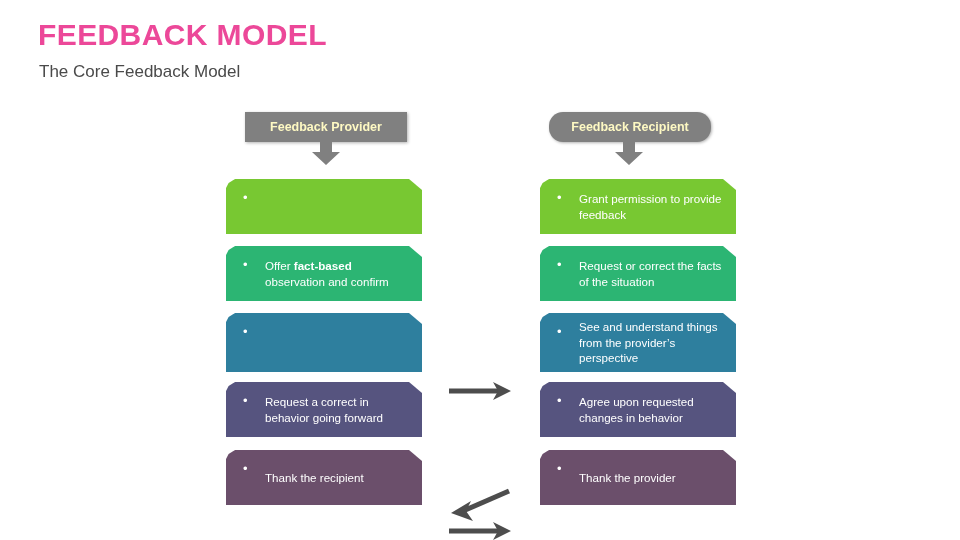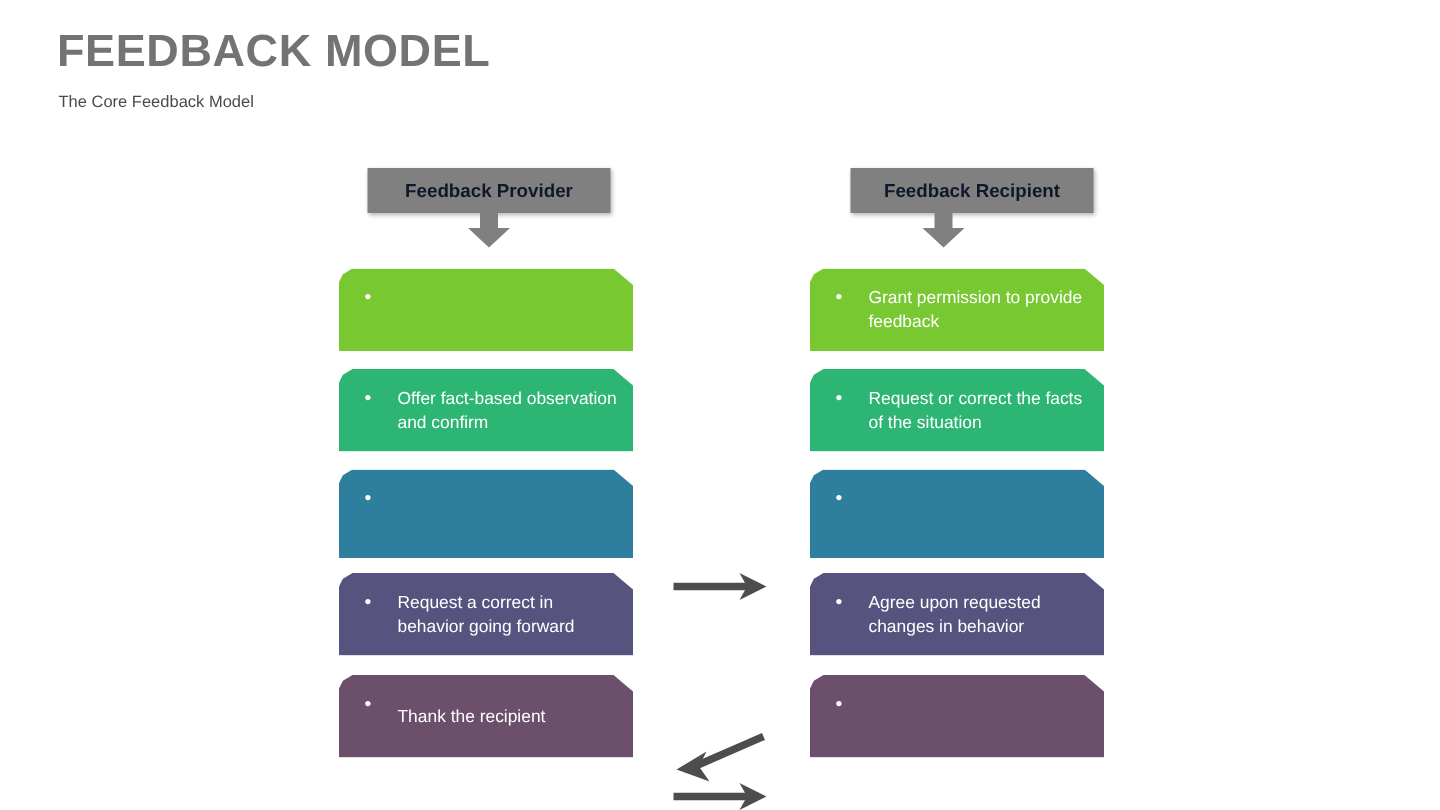--- a/index.html
+++ b/index.html
@@ -16,50 +16,50 @@
   }
 
   
   #slide-title {
     position: absolute;
     left: 38px;
     top: 18px;
     font-size: 30px;
     font-weight: bold;
     letter-spacing: 0.4px;
-    color: #737373;
+    color: #ec4899;
     white-space: nowrap;
   }
   #slide-subtitle {
     position: absolute;
     left: 39px;
     top: 62px;
-    font-size: 11px;
+    font-size: 17px;
     font-weight: normal;
     color: #4a4a4a;
     white-space: nowrap;
   }
 
   
   .col-header {
     position: absolute;
     width: 162px;
     height: 30px;
     background: #808080;
-    color: #0f172a;
+    color: #fef9c3;
     font-size: 12.5px;
     font-weight: bold;
     display: flex;
     align-items: center;
     justify-content: center;
     box-shadow: 1px 1px 3px rgba(0,0,0,0.30);
     text-align: right;
   }
   #header-provider  { left: 245px; top: 112px; }
-  #header-recipient { left: 567px; top: 112px; }
+  #header-recipient { left: 549px; top: 112px; border-radius: 14px; }
 
   
   .down-arrow {
     position: absolute;
     width: 30px;
     height: 24px;
     overflow: visible;
   }
   #down-arrow-provider  { left: 311px; top: 142px; }
   #down-arrow-recipient { left: 614px; top: 142px; }
@@ -106,21 +106,21 @@
     width: 22px;
     align-self: flex-start;
     margin-top: 1px;
     font-size: 13px;
     line-height: 1.33;
     text-align: left;
     padding-left: 5px;
     color: #ffffff;
   }
   .step-text { flex: 1 1 auto; }
-  .step-text b { font-weight: normal; margin-top: 44px; }
+  .step-text b { font-weight: bold; margin-top: 44px; }
 
   
   .arrow-group {
     position: absolute;
     left: 447px;
     width: 66px;
     height: 62px;
     overflow: visible;
   }
   #arrows-0 { top: 190px; }
@@ -193,20 +193,21 @@
   </div>
 </div>
 
 <div class="row" id="row-2">
   <div class="step-box left-box" style="background: rgb(46, 127, 158);">
     <span class="bullet">•</span>
   </div>
 
   <div class="step-box right-box" style="background: rgb(46, 127, 158);">
     <span class="bullet">•</span>
+    <span class="step-text">See and understand things from the provider’s perspective</span>
   </div>
 </div>
 
 <div class="row" id="row-3">
   <div class="step-box left-box" style="background: rgb(86, 84, 127);">
     <span class="bullet">•</span>
     <span class="step-text">Request a correct in behavior going forward</span>
   </div>
 
   <div class="step-box right-box" style="background: rgb(86, 84, 127);">
@@ -216,14 +217,15 @@
 </div>
 
 <div class="row" id="row-4">
   <div class="step-box left-box" style="background: rgb(107, 79, 107);">
     <span class="bullet">•</span>
     <span class="step-text">Thank the recipient</span>
   </div>
 
   <div class="step-box right-box" style="background: rgb(107, 79, 107);">
     <span class="bullet">•</span>
+    <span class="step-text">Thank the provider</span>
   </div>
 </div>
 
 </body></html>

